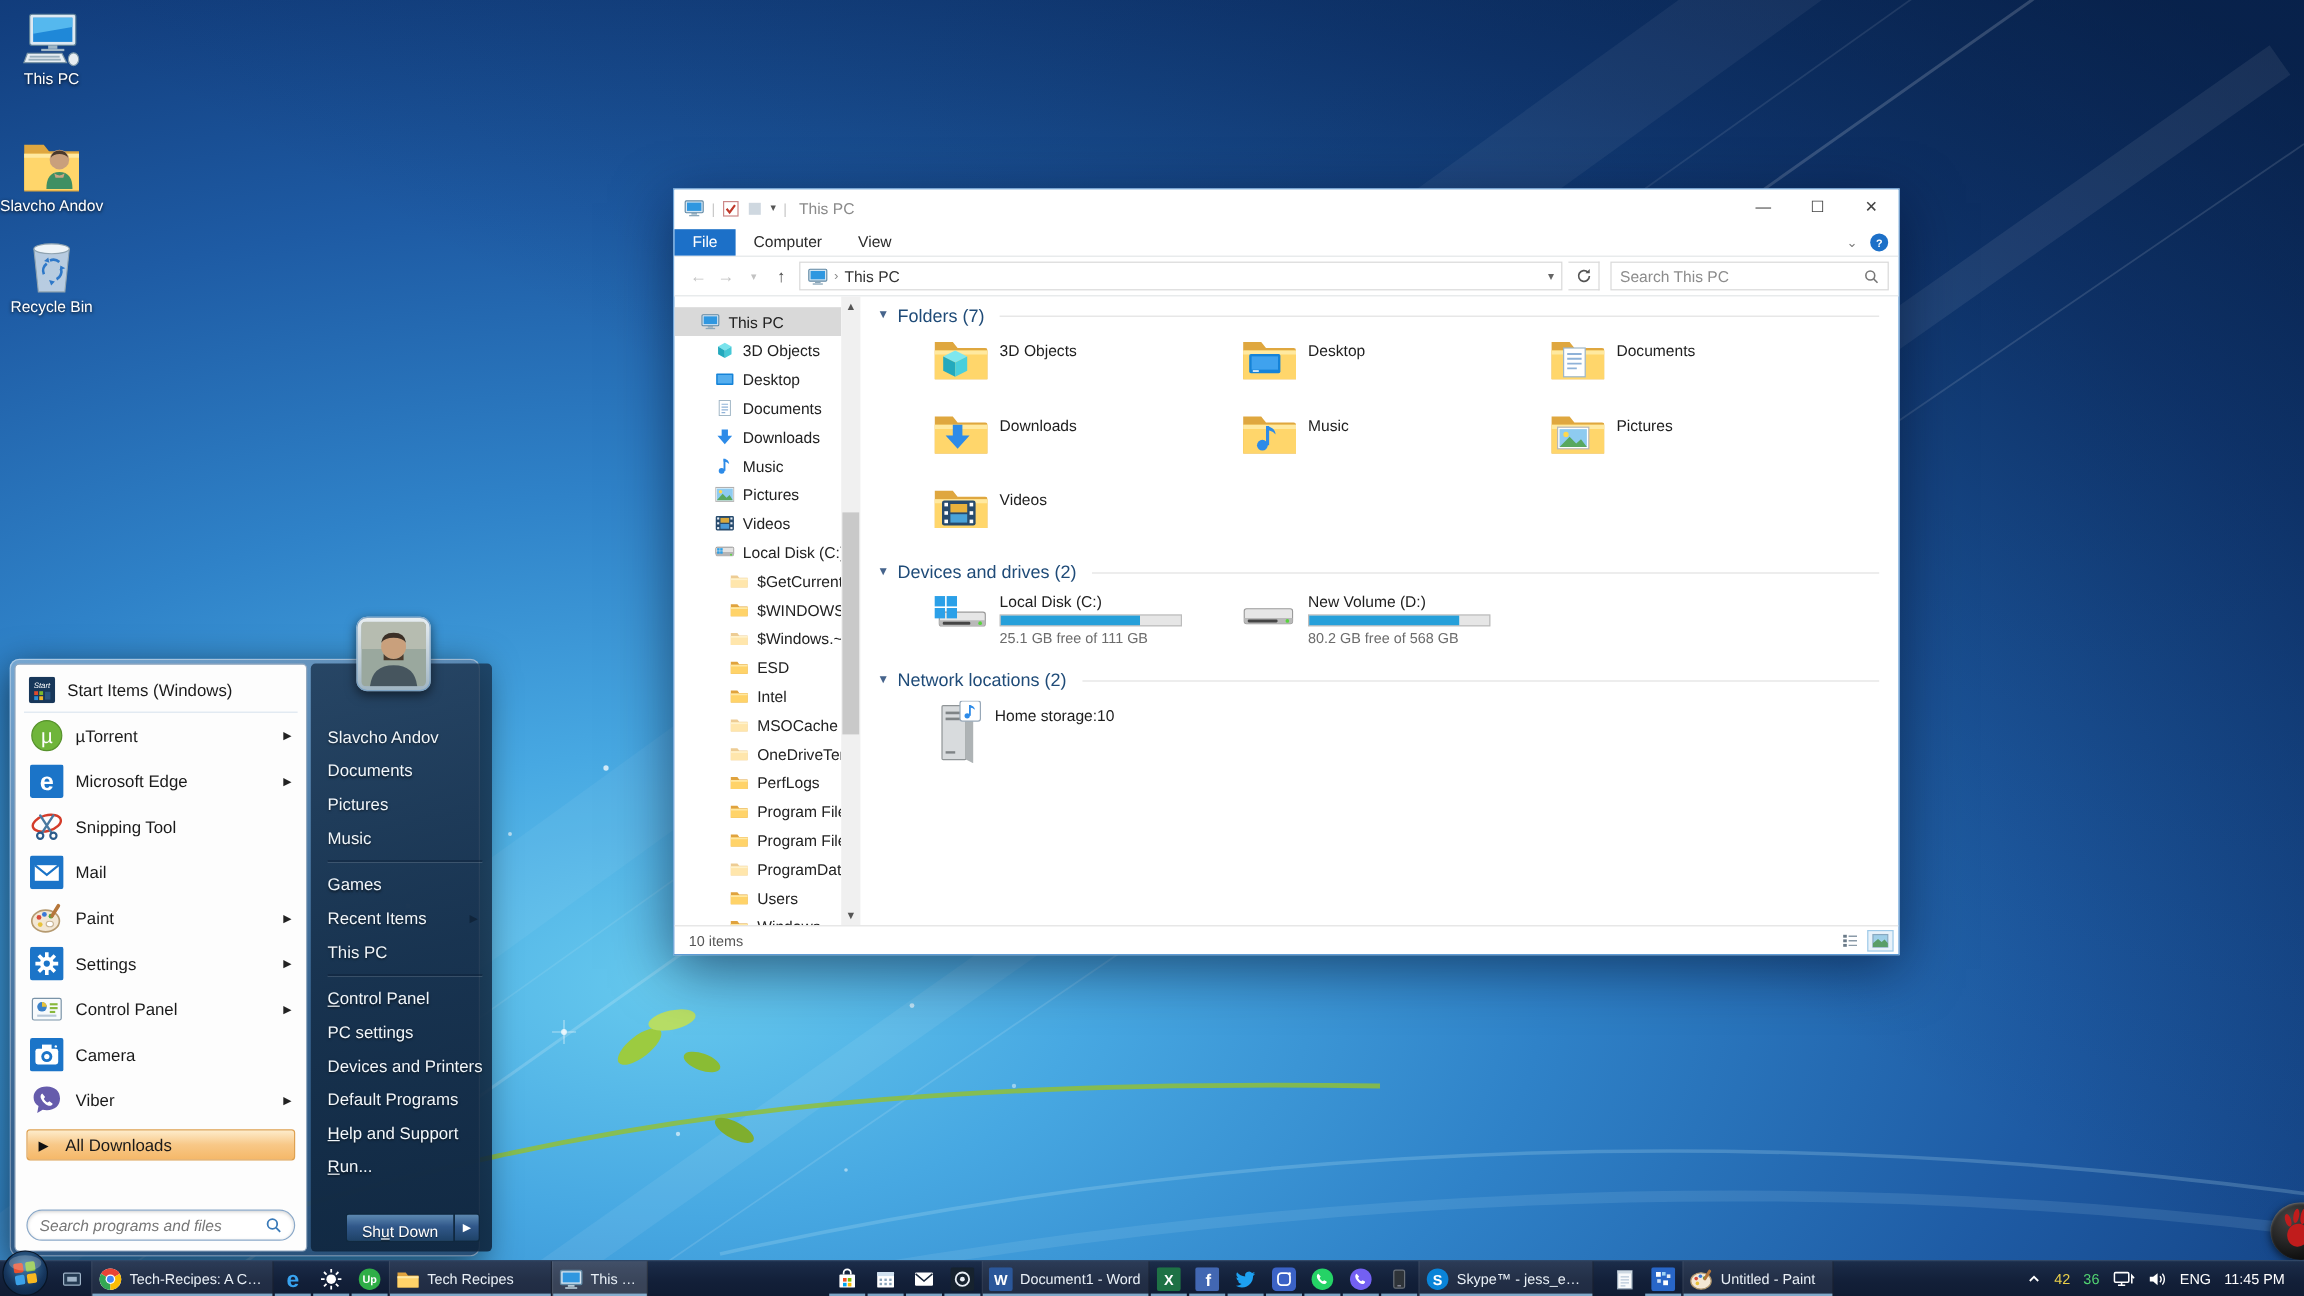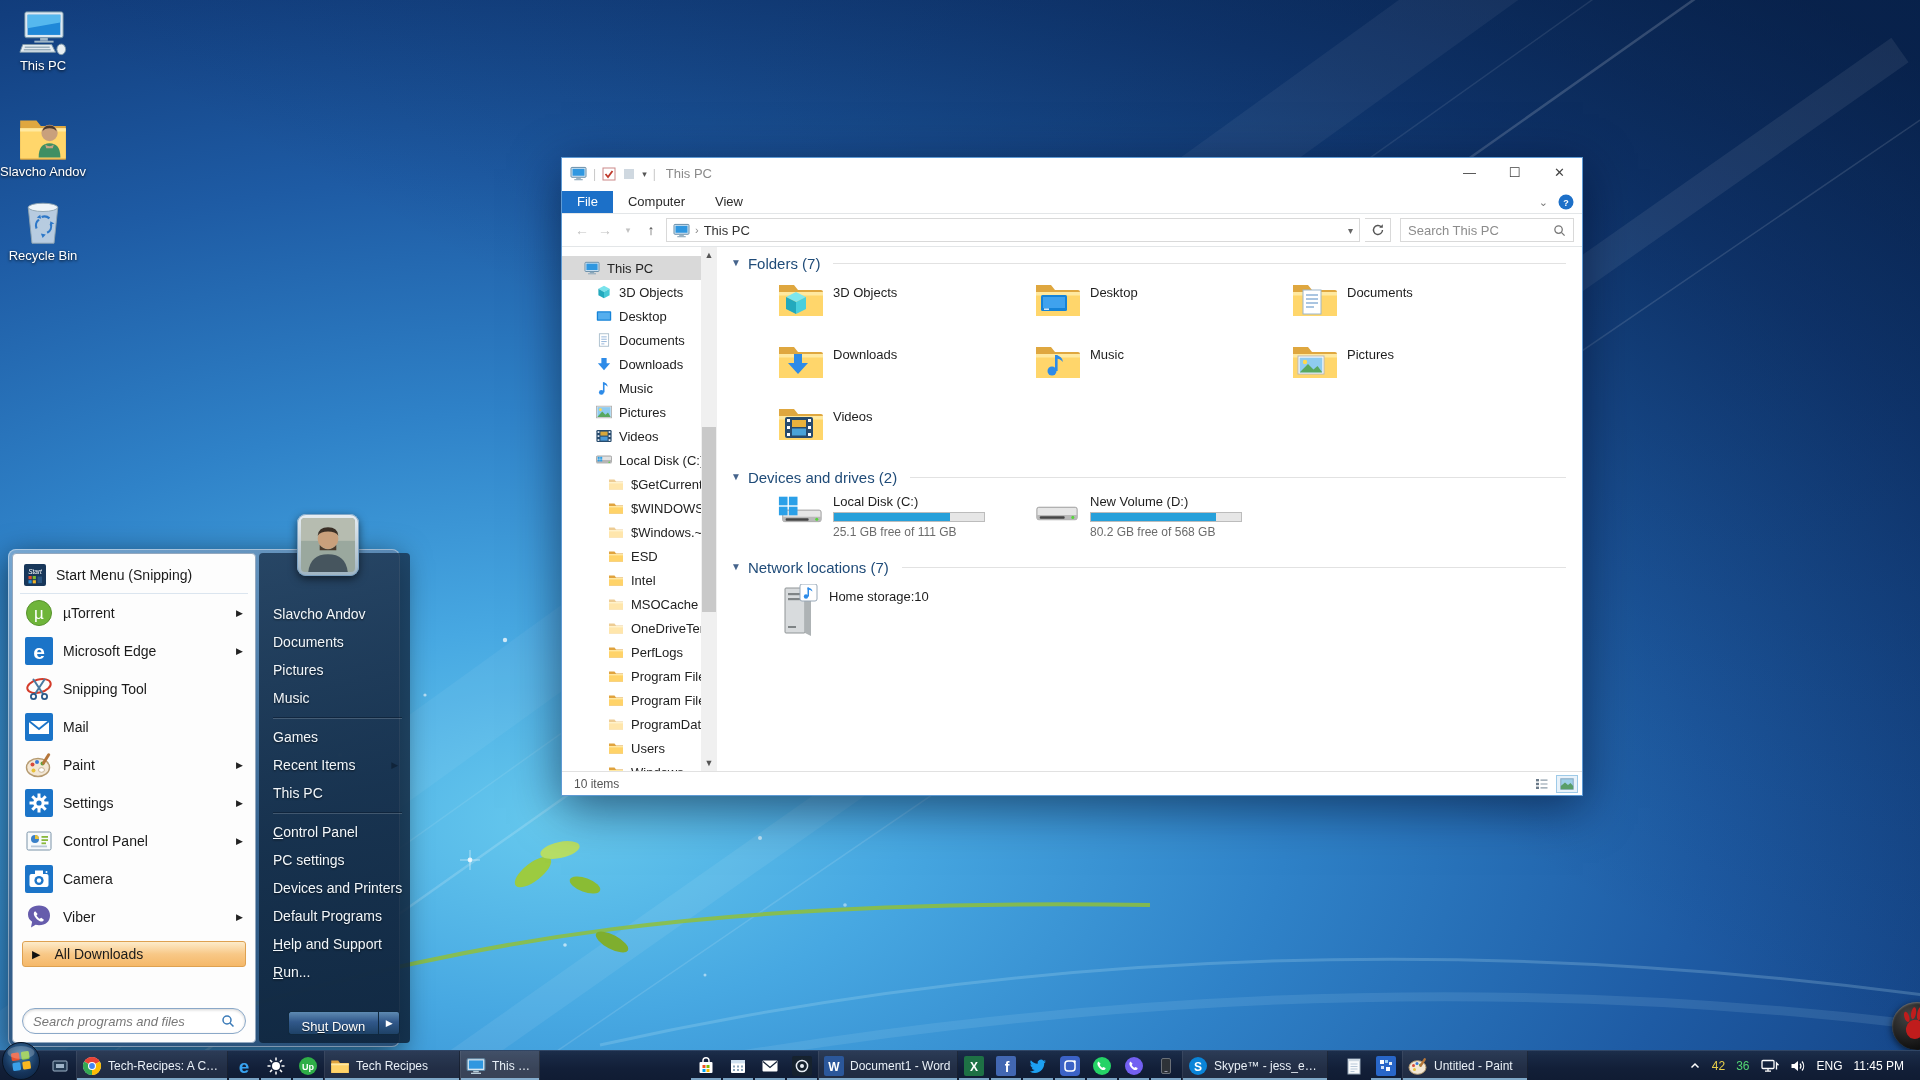--- a/index.html
+++ b/index.html
@@ -25,21 +25,21 @@
 .ribbon-right{position:absolute;right:8px;bottom:3px;display:flex;align-items:center;gap:10px;}
 .rib-chev{color:#777;font-size:11px;}
 .addr{height:33px;display:flex;align-items:center;gap:3px;padding:0 8px 0 10px;background:#fff;border-bottom:1px solid #e3e6e8;flex:none;}
 .navg{font-size:14px;width:20px;text-align:center;}
 .dis{color:#c2c2c2;}
 .en{color:#4a4a4a;}
 .addr-box{flex:1;height:24px;border:1px solid #d9d9d9;display:flex;align-items:center;gap:5px;padding:0 6px;font-size:13px;color:#333;margin:0 2px;}
 .addr-box .crumb-sep{color:#888;font-size:11px;}
 .addr-box .boxchev{margin-left:auto;color:#666;font-size:10px;}
 .refresh-btn{width:26px;height:24px;border:1px solid #d9d9d9;border-left:none;display:flex;align-items:center;justify-content:center;}
-.search-box{width:174px;height:24px;border:1px solid #d9d9d9;display:flex;align-items:center;padding:0 7px;margin-left:6px;}
+.search-box{width:232px;height:24px;border:1px solid #d9d9d9;display:flex;align-items:center;padding:0 7px;margin-left:6px;}
 .search-box input{border:none;outline:none;flex:1;font-size:13px;color:#444;background:transparent;min-width:0;}
 .search-box input::placeholder{color:#8c8c8c;}
 .main{flex:1;display:flex;min-height:0;}
 .side{width:139px;overflow:hidden;padding-top:9px;flex:none;}
 .side-item{height:24px;display:flex;align-items:center;gap:7px;white-space:nowrap;overflow:hidden;font-size:13px;color:#222;}
 .side-item.sel{background:#d9d9d9;}
 .side-item.l0{padding-left:22px;}
 .side-item.l1{padding-left:34px;}
 .side-item.l2{padding-left:46px;}
 .sscroll{width:16px;background:#f0f0f0;position:relative;flex:none;}
@@ -705,21 +705,21 @@
                 <span class="t-label">New Volume (D:)</span>
                 <div class="bar">
                   <div style="width:83%"></div>
                 </div>
                 <span class="free">80.2 GB free of 568 GB</span>
               </div>
             </div>
           </div>
           <div class="sec-hdr">
             <span class="chev">▼</span>
-            <span>Network locations (7)</span>
+            <span>Network locations (2)</span>
           </div>
           <div class="tiles">
             <div class="tile nas">
               <span class="ico" style="width:42px;height:52px">
                 <svg viewBox="0 0 40 52">
                   <rect x="7" y="4" width="20" height="45" rx="1" fill="#d8dbdd" stroke="#8f9496"></rect>
                   <path d="M27 4l6 3v45l-6-3z" fill="#aeb3b5"></path>
                   <rect x="10" y="9" width="14" height="2.2" fill="#7f8486"></rect>
                   <rect x="10" y="14" width="14" height="2.2" fill="#7f8486"></rect>
                   <rect x="10" y="42" width="8" height="2" fill="#7f8486"></rect>
@@ -787,21 +787,21 @@
             <svg viewBox="0 0 22 22">
               <rect width="22" height="22" rx="2" fill="#18375a"></rect>
               <text x="11" y="9.5" font-size="6.5" font-style="italic" fill="#fff" text-anchor="middle">Start</text>
               <rect x="4.5" y="12" width="3.2" height="3.2" fill="#e14b2e"></rect>
               <rect x="8.7" y="12" width="3.2" height="3.2" fill="#7db82c"></rect>
               <rect x="4.5" y="16.2" width="3.2" height="3.2" fill="#2e8fd8"></rect>
               <rect x="8.7" y="16.2" width="3.2" height="3.2" fill="#f0b429"></rect>
               <rect x="13.5" y="12.5" width="4.5" height="6.5" fill="#2a5580"></rect>
             </svg>
           </span>
-        <span>Start Menu (Snipping)</span>
+        <span>Start Items (Windows)</span>
       </div>
       <div id="smLeftItems">
           <div class="sm-item">
             <span class="ico" style="width:28px;height:28px">
               <svg viewBox="0 0 28 28">
                 <circle cx="14" cy="14" r="12.5" fill="#6fb53a" stroke="#57922c"></circle>
                 <text x="14" y="20" font-size="17" fill="#fff" text-anchor="middle">µ</text>
               </svg>
             </span>
             <span class="sm-label">µTorrent</span>

